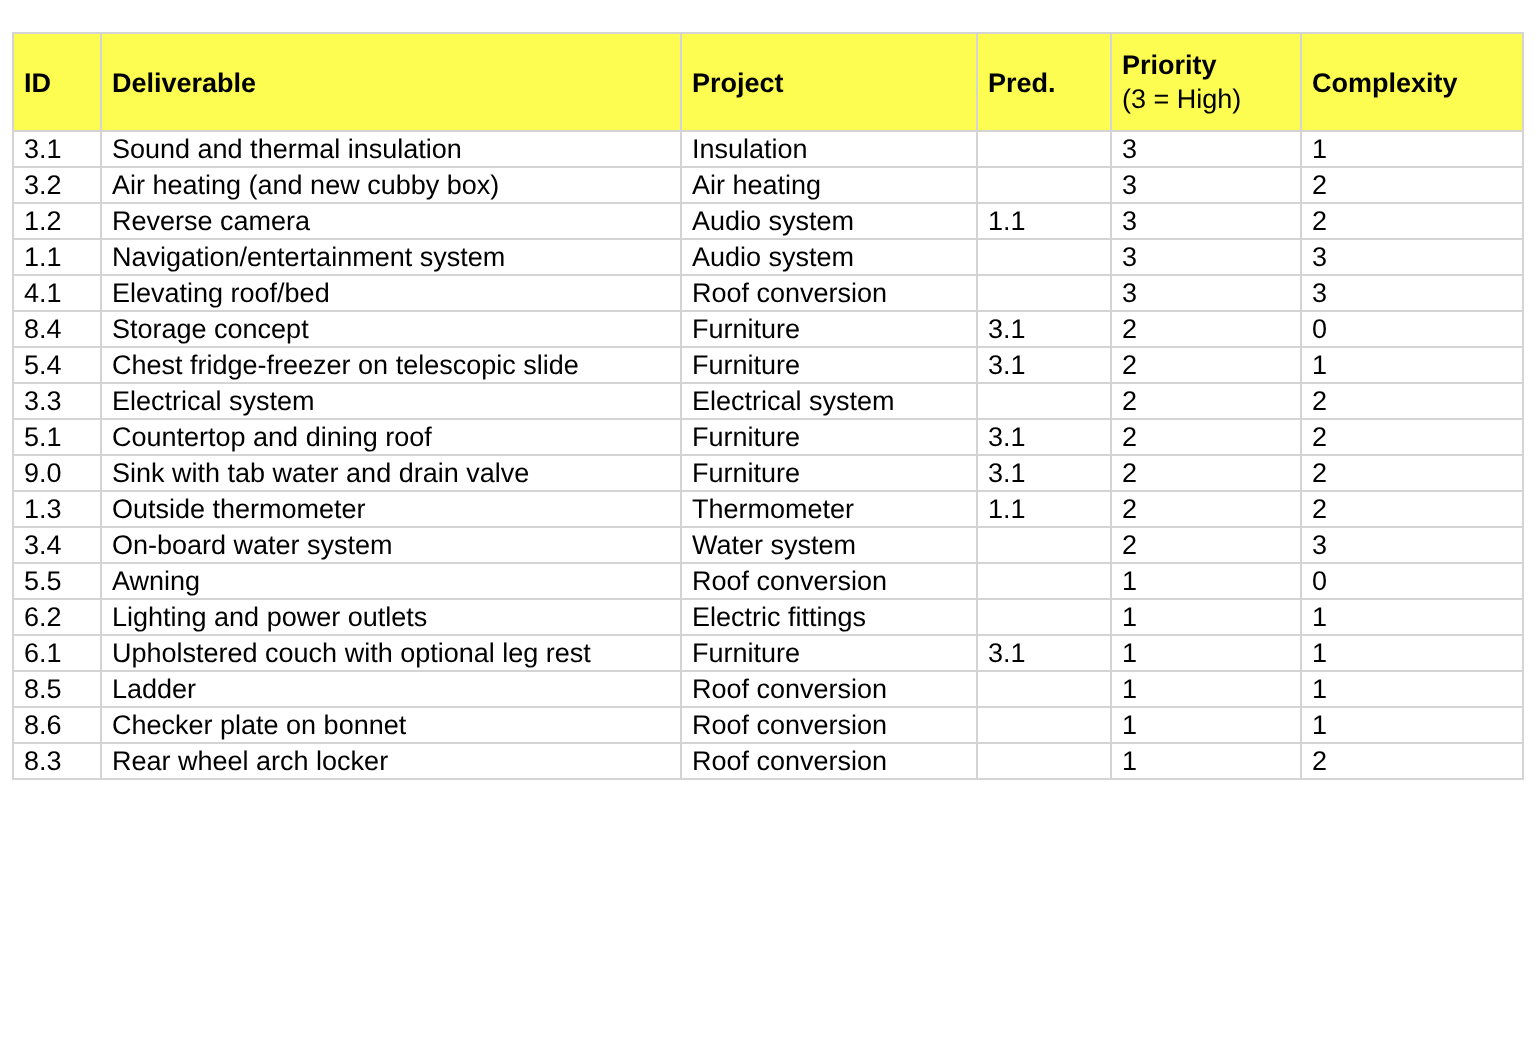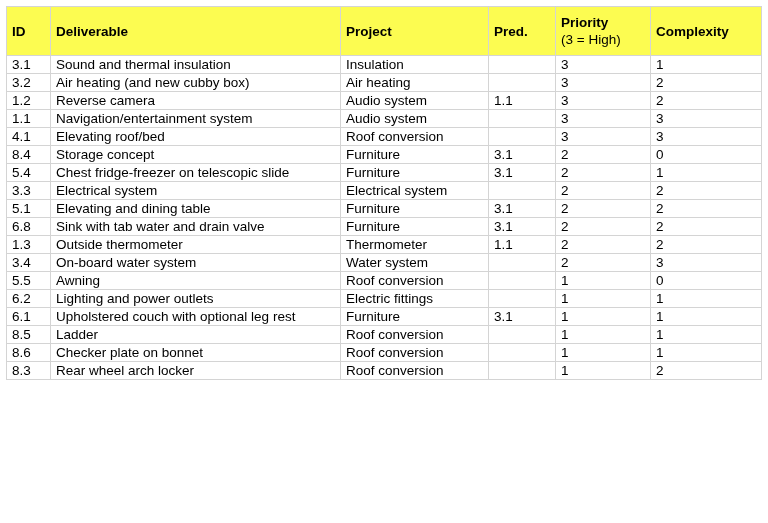--- a/index.html
+++ b/index.html
@@ -10,21 +10,21 @@
   body {
     width: 768px;
     height: 523px;
     overflow: hidden;
     font-family: "Liberation Sans", sans-serif;
     color: #000000;
   }
   .sheet {
     position: absolute;
     left: 6px;
-    top: 6px;
+    top: 16px;
   }
   table {
     border-collapse: collapse;
     table-layout: fixed;
     width: 755px;
   }
   col.c-id         { width: 44px; }
   col.c-deliverable{ width: 290px; }
   col.c-project    { width: 148px; }
   col.c-pred       { width: 67px; }
@@ -142,28 +142,28 @@
         <tr>
           <td>3.3</td>
           <td>Electrical system</td>
           <td>Electrical system</td>
           <td></td>
           <td>2</td>
           <td>2</td>
         </tr>
         <tr>
           <td>5.1</td>
-          <td>Elevating and dining table</td>
-          <td>Furniture</td>
-          <td>3.1</td>
-          <td>2</td>
-          <td>2</td>
-        </tr>
-        <tr>
-          <td>6.8</td>
+          <td>Countertop and dining roof</td>
+          <td>Furniture</td>
+          <td>3.1</td>
+          <td>2</td>
+          <td>2</td>
+        </tr>
+        <tr>
+          <td>9.0</td>
           <td>Sink with tab water and drain valve</td>
           <td>Furniture</td>
           <td>3.1</td>
           <td>2</td>
           <td>2</td>
         </tr>
         <tr>
           <td>1.3</td>
           <td>Outside thermometer</td>
           <td>Thermometer</td>

